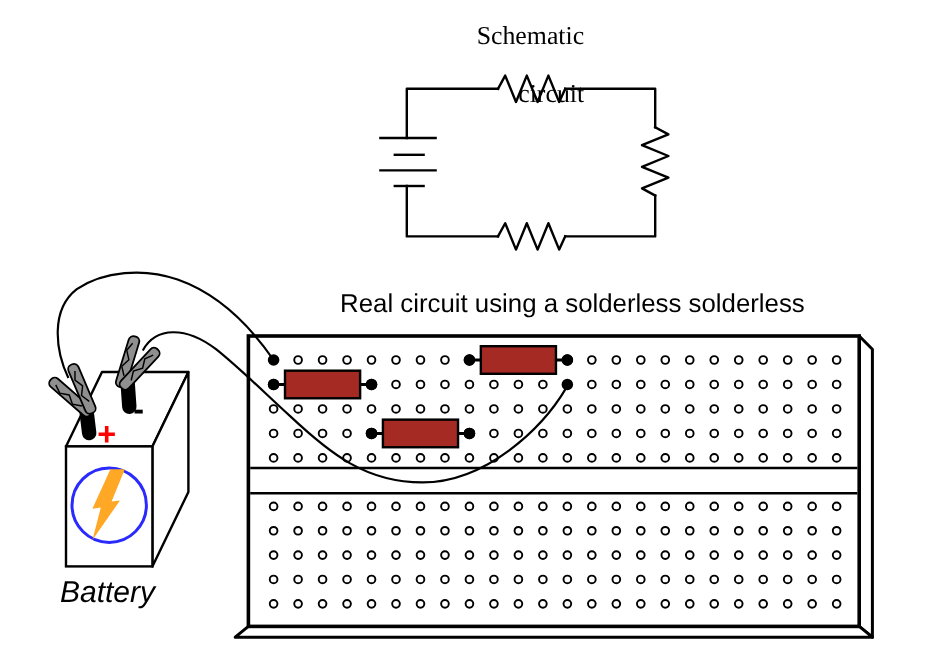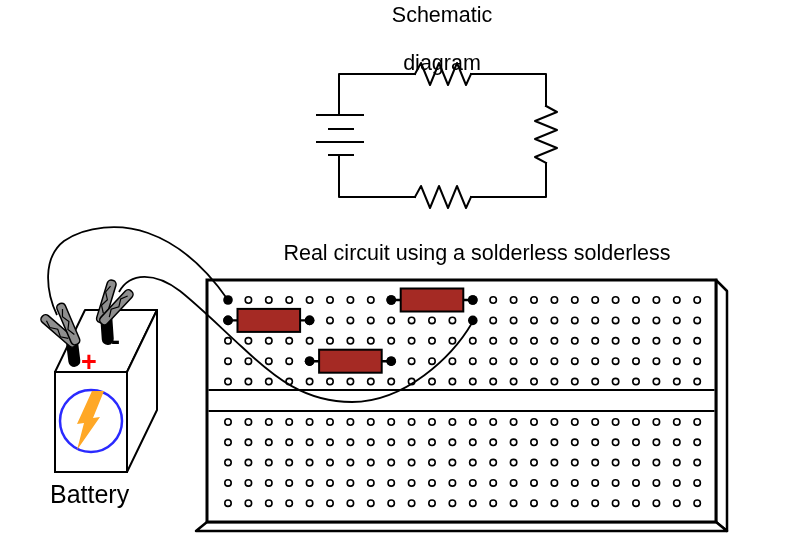--- a/index.html
+++ b/index.html
@@ -1,22 +1,22 @@
 <!DOCTYPE html>
 <html><head>
 <meta charset="utf-8">
 <style>
   html,body{margin:0;padding:0;background:#fff;}
   .canvas{position:relative;width:789px;height:550px;background:#fff;
           font-family:"Liberation Sans",sans-serif;overflow:hidden;}
   .canvas svg{position:absolute;left:0;top:0;}
   .title{position:absolute;color:#000;font-size:21.5px;line-height:24px;white-space:pre;}
-  #schematic-title{left:442px;top:3px;transform:translateX(-50%);text-align:center;}
+  #schematic-title{left:442px;top:18px;transform:translateX(-50%);text-align:right;font-family:Liberation Serif, serif;}
   #real-title{left:477px;top:241px;transform:translateX(-50%);}
-  #battery-label{left:50px;top:482px;font-size:25px;}
+  #battery-label{left:50px;top:482px;font-style:italic;font-size:25px;}
 </style>
 </head>
 <body>
 
 <div class="canvas">
 
 <svg width="789" height="550" viewBox="0 0 789 550">
 
   <g>
     <polygon points="716,280 727,291 727,531 716,522" fill="#fff" stroke="#000" stroke-width="2.5" stroke-linejoin="round"></polygon>
@@ -332,19 +332,19 @@
       <line x1="317" y1="142" x2="363" y2="142"></line>
       <line x1="329" y1="155" x2="353" y2="155"></line>
     </g>
     <polyline points="415,74 421,63 430,85 439,63 448,85 457,63 466,85 471,74"></polyline>
     <polyline points="546,106 557,112 535,121 557,130 535,139 557,148 535,157 546,163"></polyline>
     <polyline points="415,197 421,186 430,208 439,186 448,208 457,186 466,208 471,197"></polyline>
   </g>
 </svg>
 
 <div class="title" id="schematic-title"><span>Schematic</span><br>
-<span>diagram</span></div>
+<span>circuit</span></div>
 
 <div class="title" id="real-title">Real circuit using a solderless solderless</div>
 
 <div class="title" id="battery-label">Battery</div>
 
 </div>
 
 </body></html>

